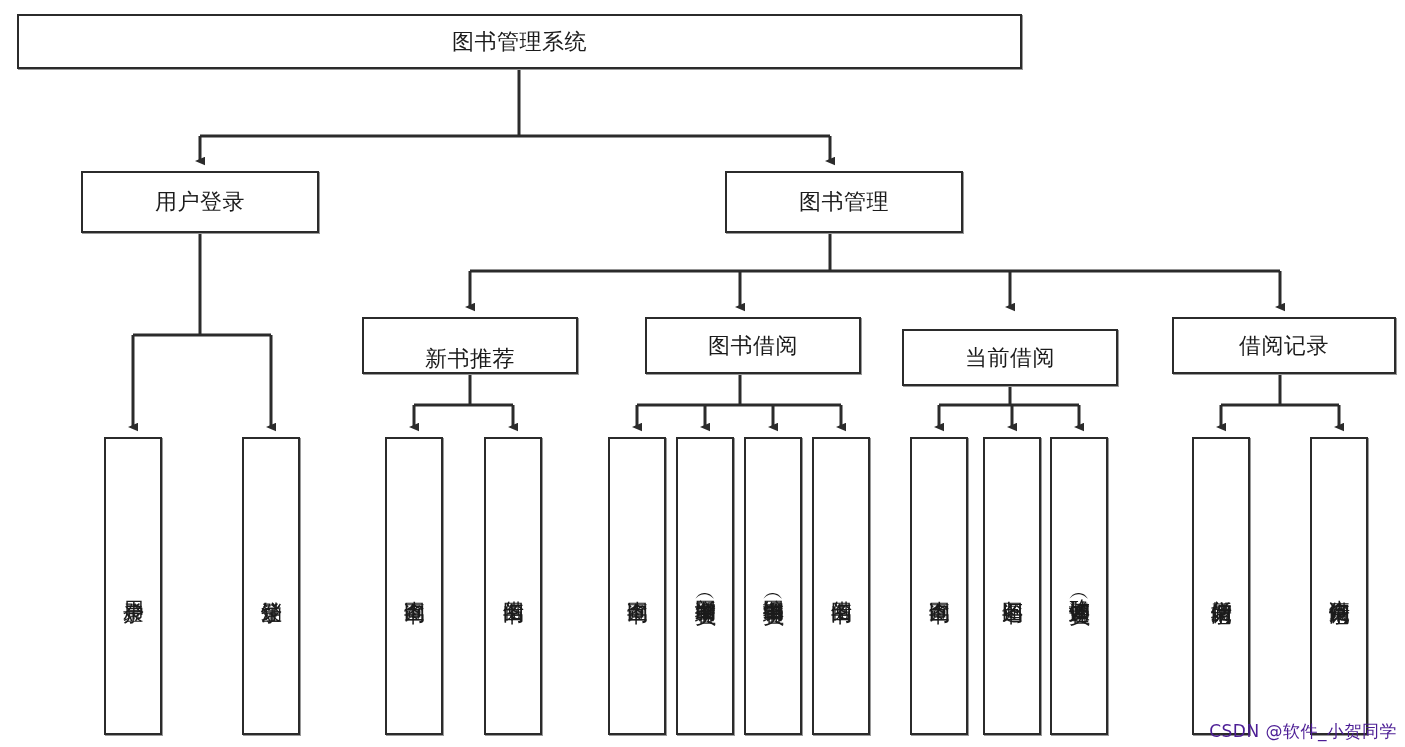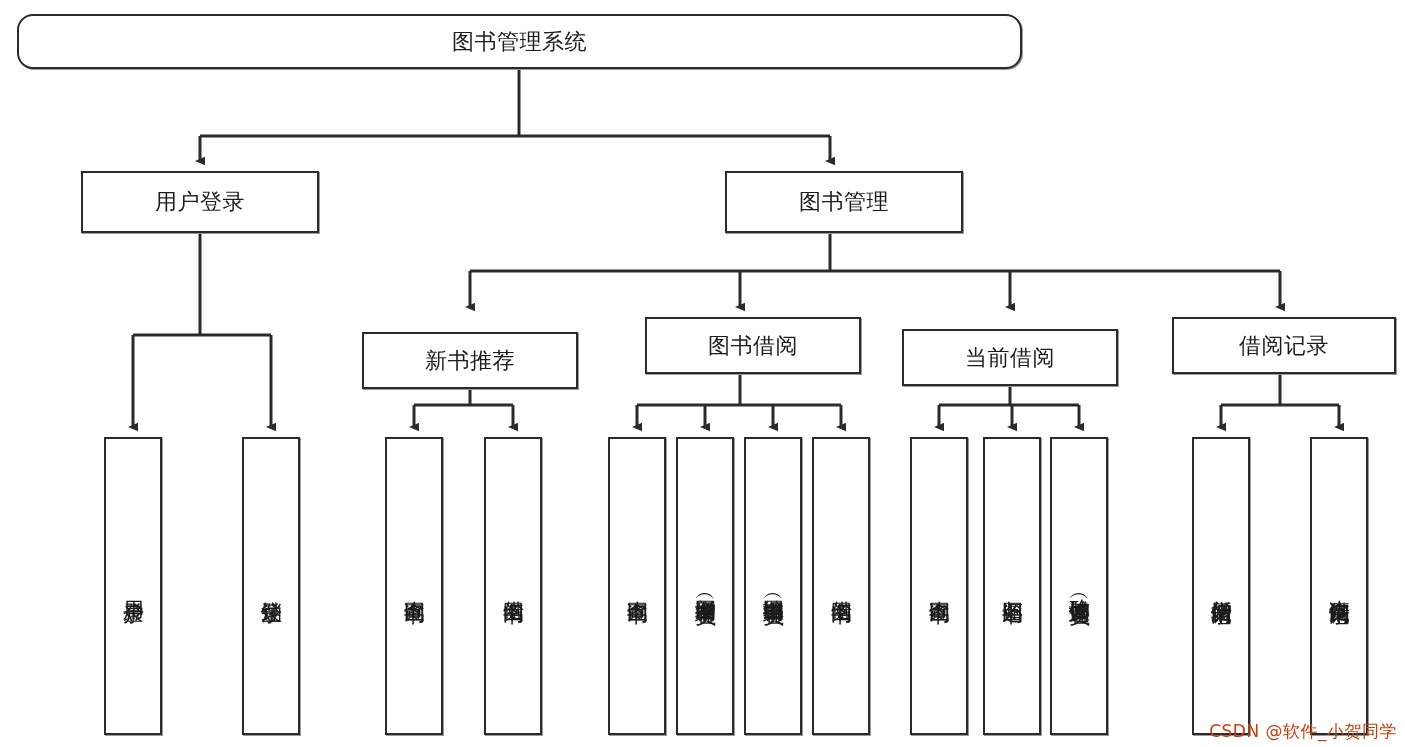--- a/index.html
+++ b/index.html
@@ -55,21 +55,21 @@
     line-height: 1.28;
     letter-spacing: 1px;
     white-space: normal;
     max-height: 100%;
   }
   #watermark {
     position: absolute;
     right: 8px;
     bottom: 4px;
     font-size: 17px;
-    color: #c2410c;
+    color: #4c1d95;
     letter-spacing: 0.5px;
     white-space: nowrap;
     user-select: none;
   }
 </style>
 </head>
 <body>
 
 <div id="diagram-root">
 
@@ -128,32 +128,32 @@
     </g>
 
     <g stroke="#2b2b2b" stroke-width="3" fill="none">
       <path d="M1280,374 L1280,405"></path>
       <path d="M1221,405 L1339,405"></path>
       <path d="M1221,405 L1221,427" marker-end="url(#arrow)"></path>
       <path d="M1339,405 L1339,427" marker-end="url(#arrow)"></path>
     </g>
   </svg>
 
-  <div class="node" id="n-root" style="left: 17px; top: 14px; width: 1005px; height: 55px; border-radius: 16px;">
+  <div class="node" id="n-root" style="left: 17px; top: 14px; width: 1005px; height: 55px;">
     <span class="label">图书管理系统</span>
   </div>
 
   <div class="node" id="n-user_login" style="left: 81px; top: 171px; width: 238px; height: 62px;">
     <span class="label">用户登录</span>
   </div>
   <div class="node" id="n-book_manage" style="left: 711px; top: 171px; width: 238px; height: 62px; margin-left: 14px;">
     <span class="label">图书管理</span>
   </div>
 
-  <div class="node" id="n-new_book_rec" style="left: 362px; top: 332px; width: 216px; height: 57px;">
+  <div class="node" id="n-new_book_rec" style="left: 362px; top: 317px; width: 216px; height: 57px; align-items: flex-end;">
     <span class="label">新书推荐</span>
   </div>
   <div class="node" id="n-book_borrow" style="left: 597px; top: 317px; width: 216px; height: 57px; margin-left: 48px;">
     <span class="label">图书借阅</span>
   </div>
   <div class="node" id="n-current_borrow" style="left: 902px; top: 329px; width: 216px; height: 57px;">
     <span class="label">当前借阅</span>
   </div>
   <div class="node" id="n-borrow_record" style="left: 1172px; top: 317px; width: 224px; height: 57px;">
     <span class="label">借阅记录</span>

